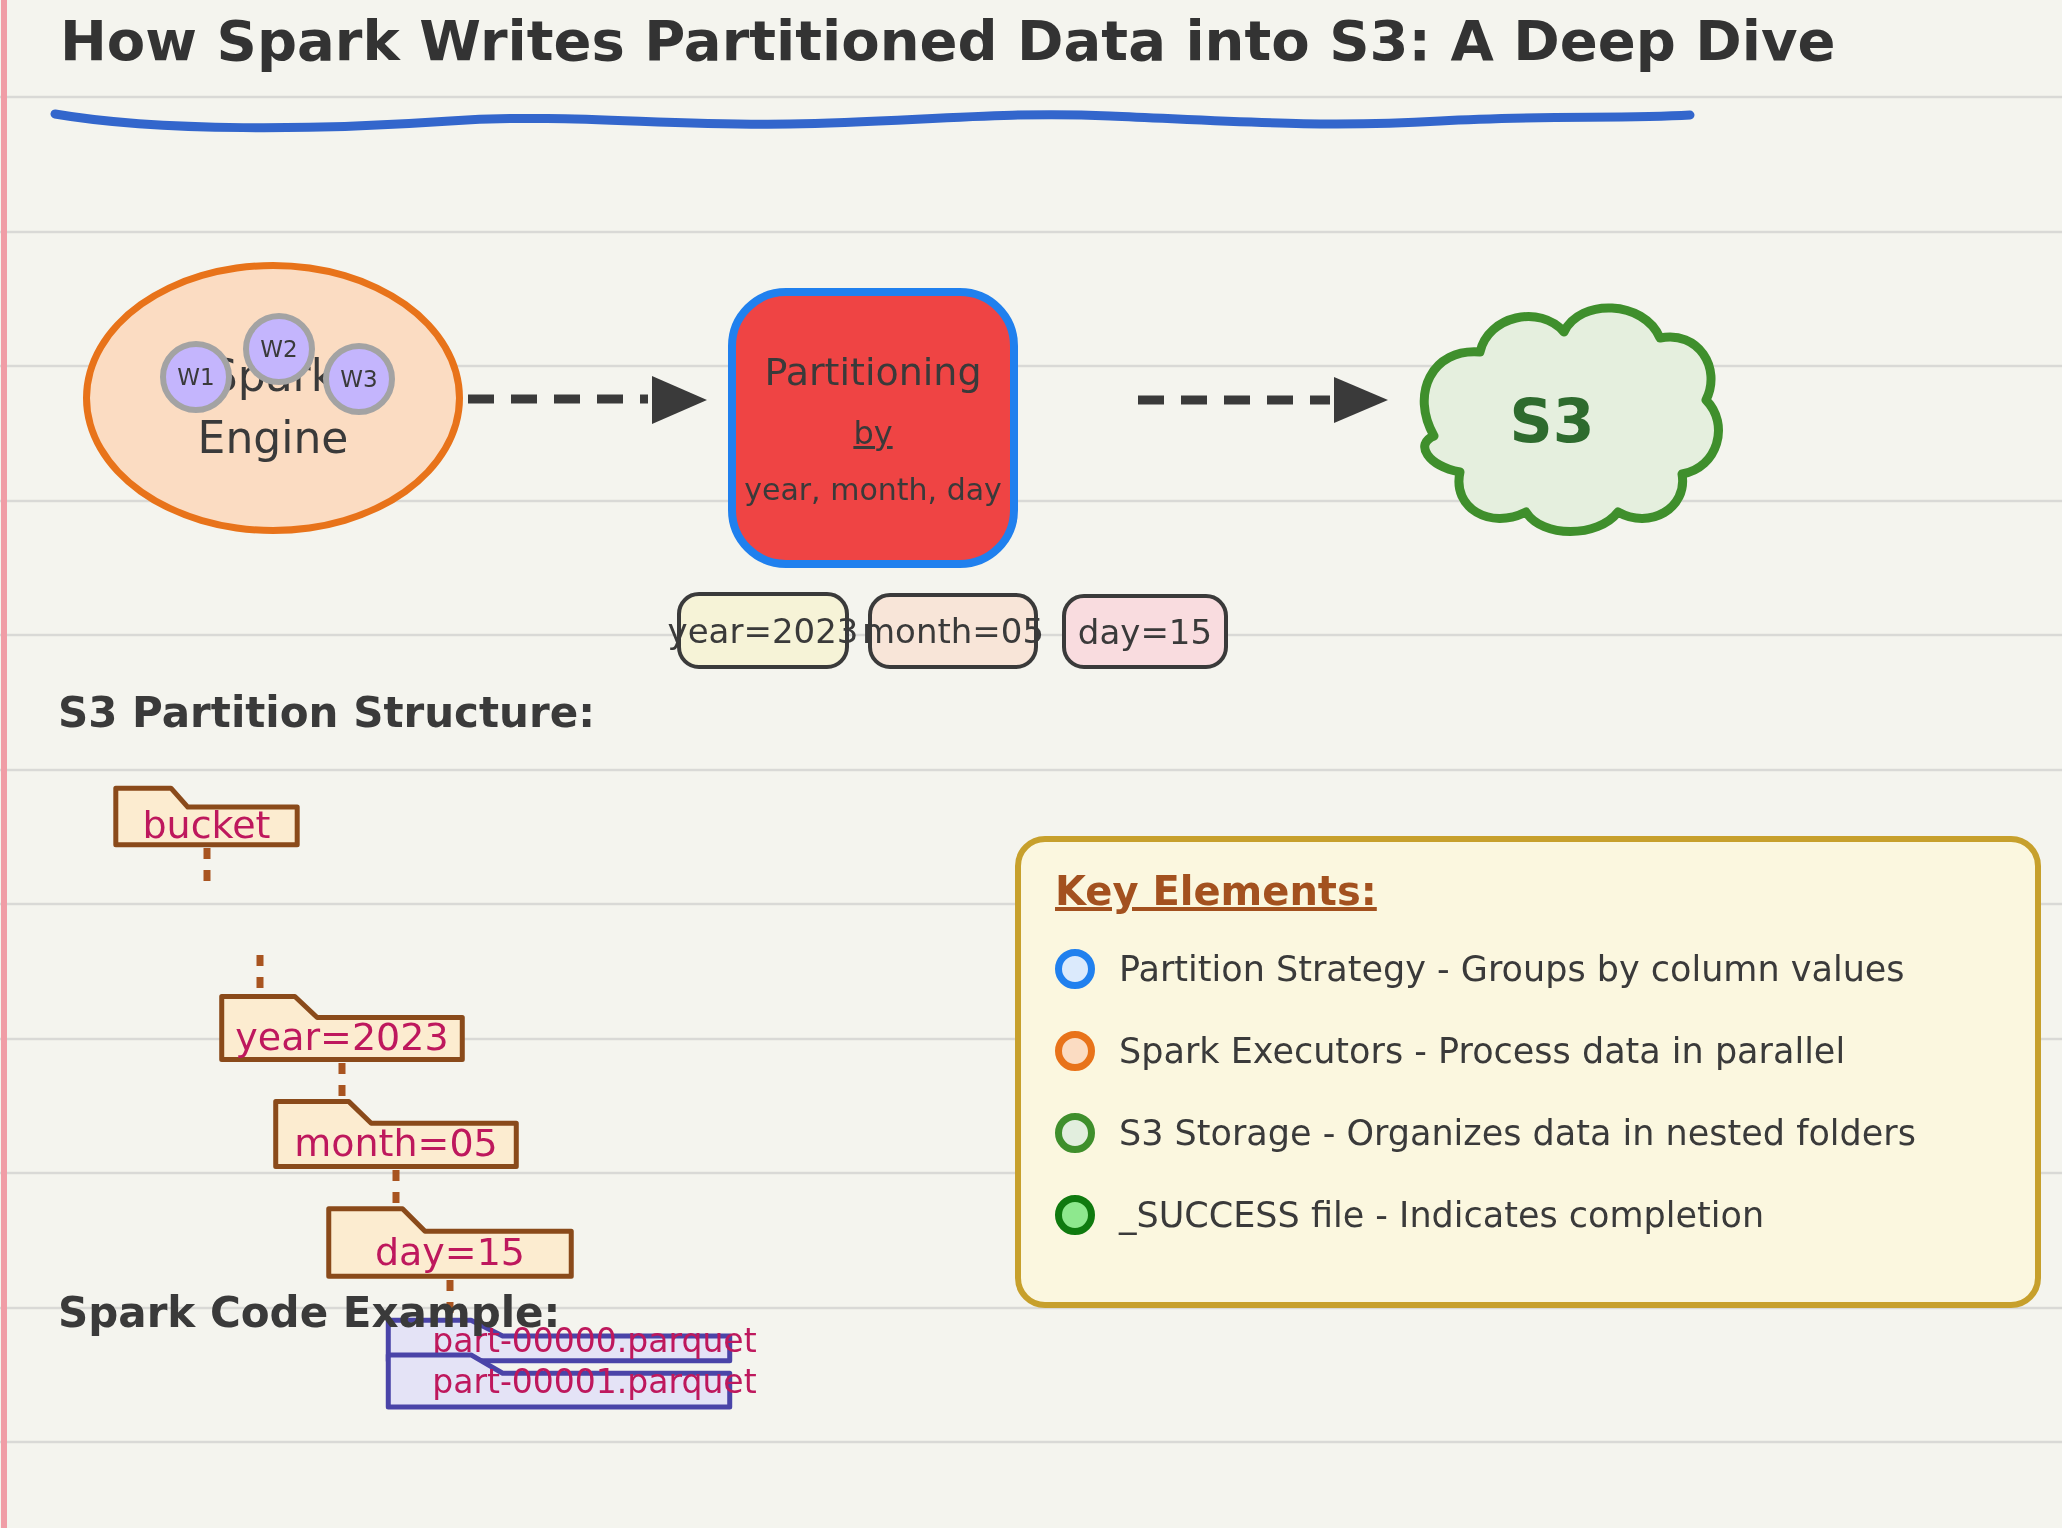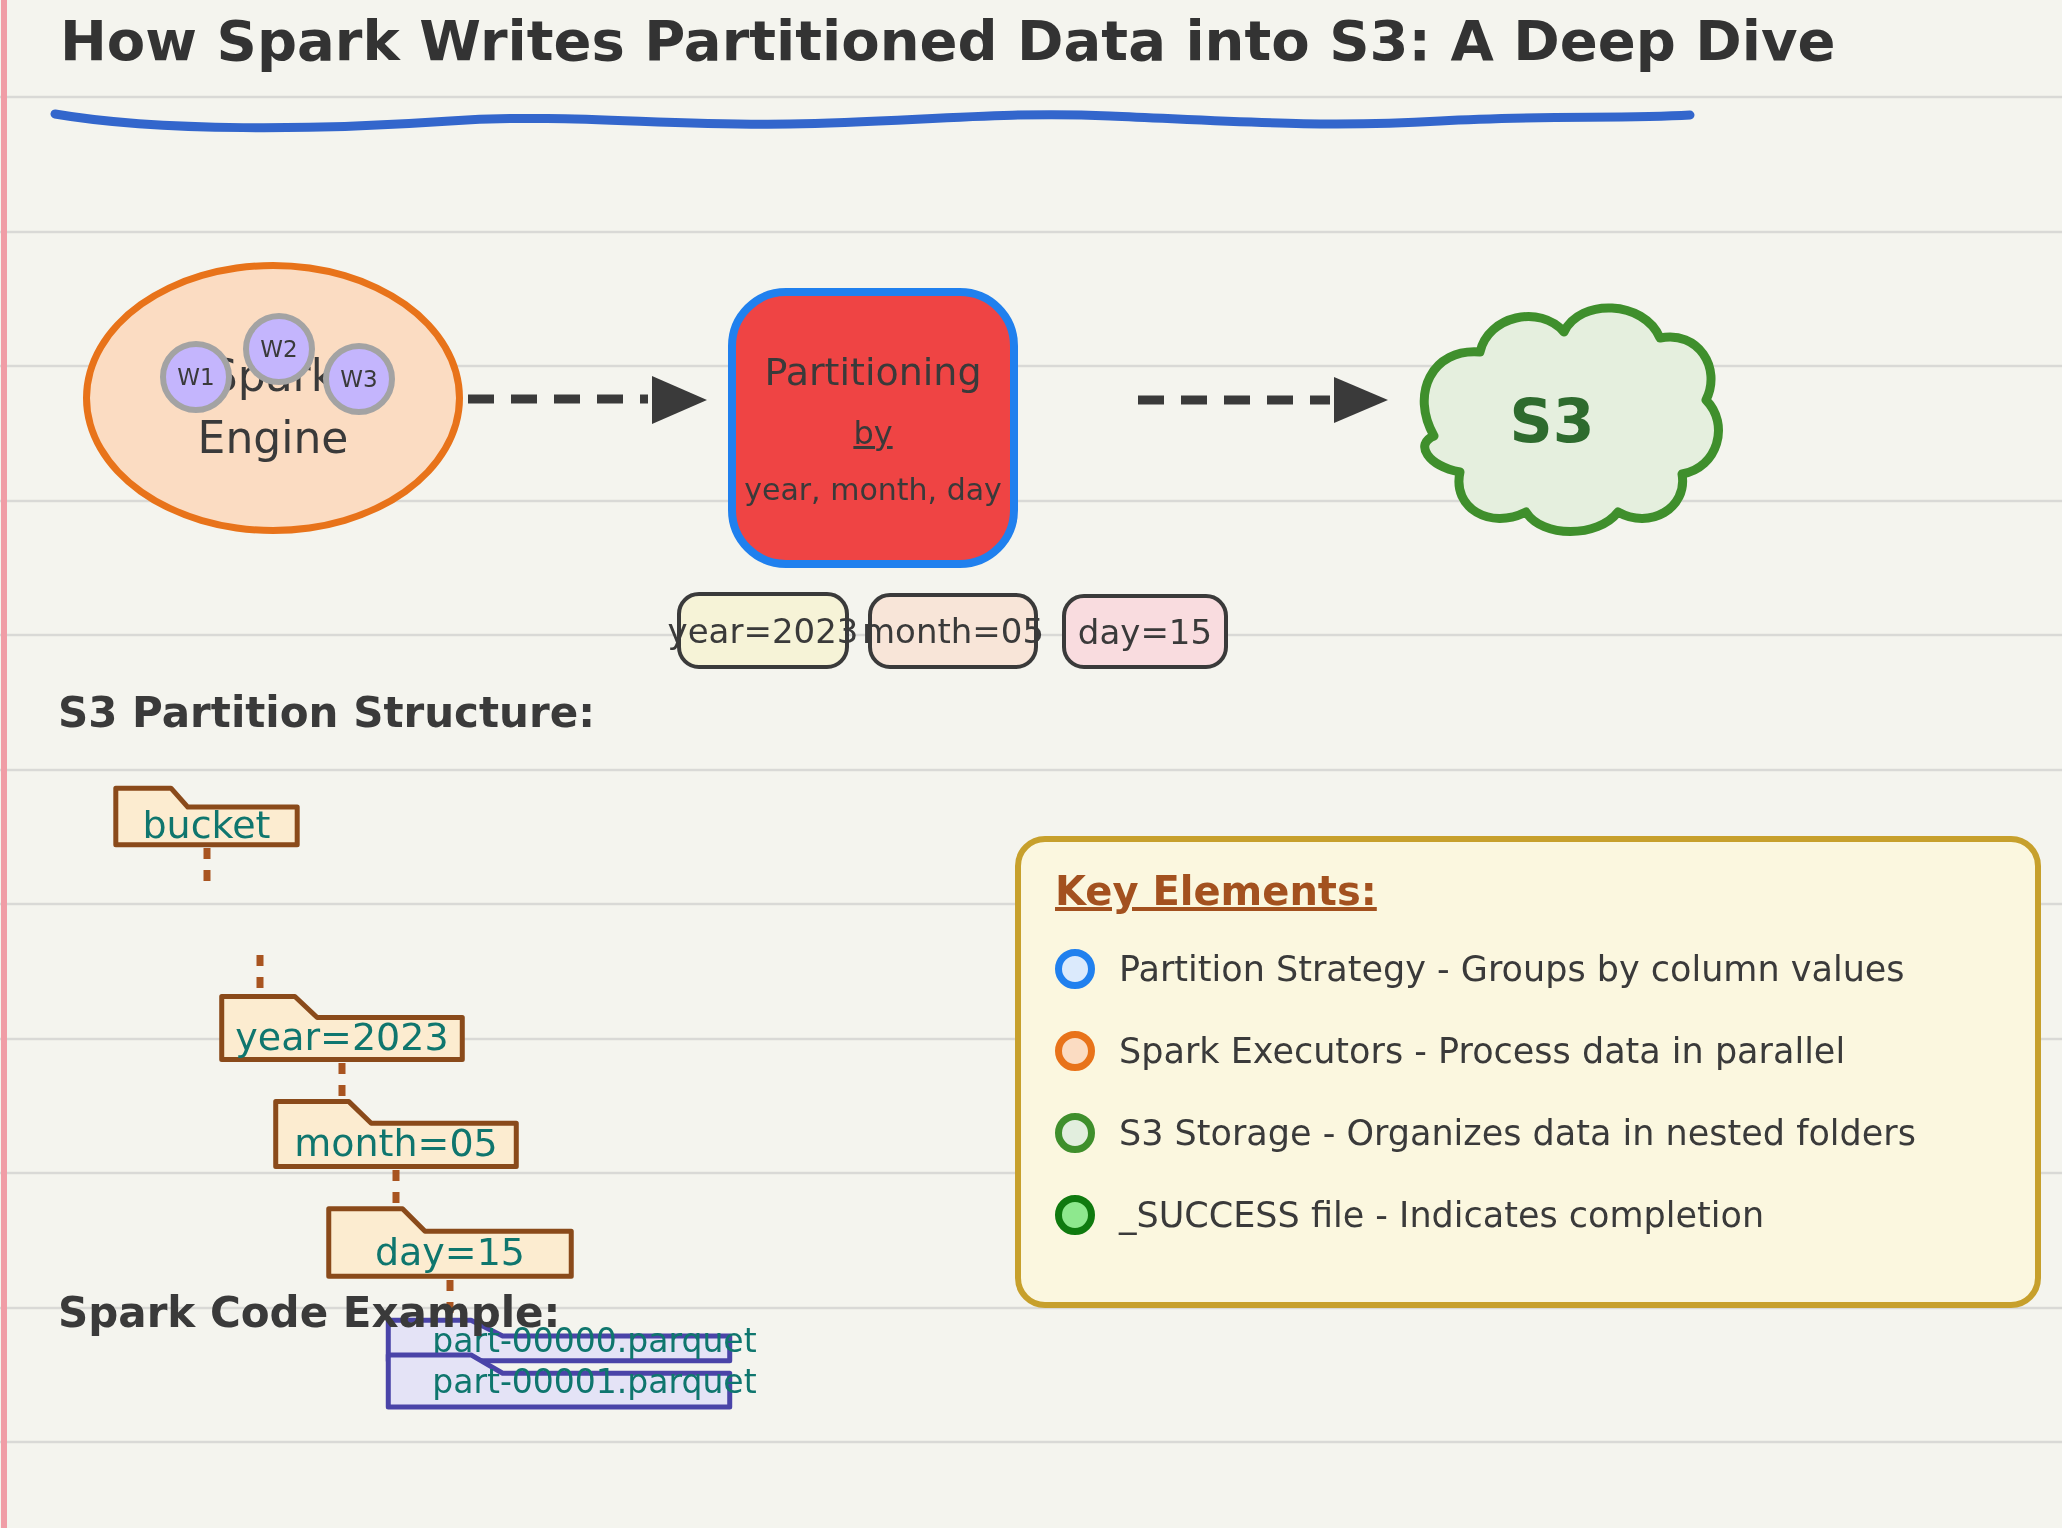--- a/index.html
+++ b/index.html
@@ -71,21 +71,21 @@
   .structure-heading{left:58px;top:688px;}
   .code-heading{left:58px;top:1288px;}
 
   
   .folder{position:absolute;z-index:2;}
   .folder svg{position:absolute;left:0;top:0;width:100%;height:100%;overflow:visible;}
   .folder path{vector-effect:non-scaling-stroke;stroke-linejoin:round;}
   .folder .folder-label{
     position:absolute;left:0;right:0;top:26%;bottom:0;
     display:flex;align-items:center;justify-content:center;
-    font-size:38px;color:#0f766e;white-space:nowrap;line-height:1;
+    font-size:38px;color:#be185d;white-space:nowrap;line-height:1;
   }
   .folder.tree path{fill:#fcecd0;stroke:#8a4a1a;stroke-width:5px;}
   .folder.file{z-index:3;}
   .folder.file path{fill:#e4e3f6;stroke:#4a44a8;stroke-width:5px;}
   .folder.file .folder-label{top:0;bottom:0;justify-content:flex-start;padding-left:14%;font-size:33px;}
   .folder.success{z-index:5;}
   .folder.success path{fill:#8dec8d;stroke:#147814;stroke-width:6px;}
   .folder.success .folder-label{top:12%;justify-content:flex-start;padding-left:3%;font-size:42px;}
 
   

